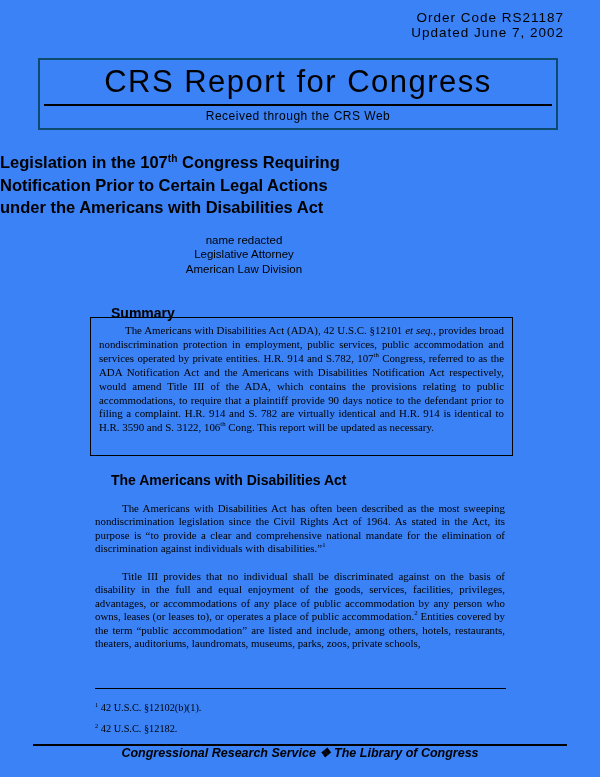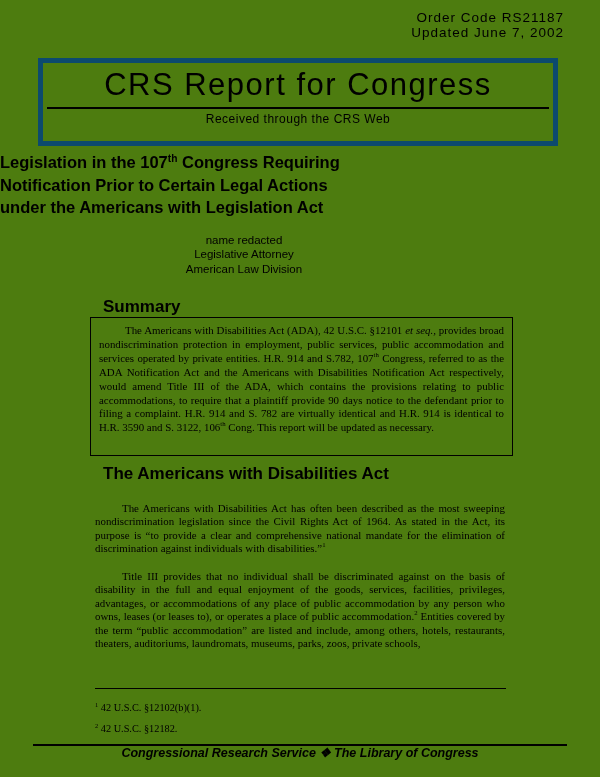--- a/index.html
+++ b/index.html
@@ -1,53 +1,53 @@
 <!DOCTYPE html>
 <html><head>
 <meta charset="utf-8">
 <style>
   html,body { margin:0; padding:0; background:#e8e8e8; }
   .page {
     position:relative; width:600px; height:777px; margin:0 auto;
-    background:#4d7c0f; color:#000;
+    background:#3b82f6; color:#000;
     font-family:"Liberation Serif", serif;
     overflow:hidden;
   }
   sup { font-size:0.62em; vertical-align:super; line-height:0; }
 
   .order-block {
     position:absolute; top:10px; right:36px; text-align:right;
     font-family:"Liberation Sans", sans-serif;
     font-size:13.5px; line-height:15px; letter-spacing:1px;
   }
 
   .header-box {
-    position:absolute; left:38px; top:58px; width:520px; height:88px;
-    box-sizing:border-box; border:5px solid #0c4a6e; text-align:center;
+    position:absolute; left:38px; top:58px; width:520px; height:72px;
+    box-sizing:border-box; border:2px solid #0c4a6e; text-align:center;
     font-family:"Liberation Sans", sans-serif;
   }
   .crs-title { font-size:31px; line-height:44px; letter-spacing:1.5px; }
   .crs-rule  { border-top:2px solid #000; margin:0 4px; height:0; }
   .crs-subtitle { font-size:12px; line-height:21px; letter-spacing:0.5px; }
 
   .doc-title {
     position:absolute; top:151px; left:0; width:600px; text-align:left;
     font-family:"Liberation Sans", sans-serif; font-weight:700;
     font-size:16.5px; line-height:22.5px;
   }
 
   .author-block {
     position:absolute; top:233px; left:0; width:488px; text-align:center;
     font-family:"Liberation Sans", sans-serif;
     font-size:11.5px; line-height:14.3px;
   }
 
   .h-sans {
-    position:absolute; left:95px; margin:8px;
-    font-family:"Liberation Sans", sans-serif; font-weight:700; font-size:17px;
+    position:absolute; left:95px; margin:16px;
+    font-family:"Liberation Sans", sans-serif; font-weight:700; font-size:14px;
   }
   .h-summary { top:289px; }
   .h-section { top:456px; }
 
   .summary-box {
     position:absolute; top:317px; left:90px; width:423px; height:139px;
     box-sizing:border-box; border:1.5px solid #000; padding:6px 8px 0 8px;
   }
   .summary-box p {
     margin:0; font-size:10.9px; line-height:13.9px;
@@ -93,21 +93,21 @@
 
   <div class="header-box">
     <div class="crs-title">CRS Report for Congress</div>
     <div class="crs-rule"></div>
     <div class="crs-subtitle">Received through the CRS Web</div>
   </div>
 
   <div class="doc-title">
     <div><span>Legislation in the 107</span><sup>th</sup><span> Congress Requiring</span></div>
     <div>Notification Prior to Certain Legal Actions</div>
-    <div>under the Americans with Legislation Act</div>
+    <div>under the Americans with Disabilities Act</div>
   </div>
 
   <div class="author-block">
     <div>name redacted</div>
     <div>Legislative Attorney</div>
     <div>American Law Division</div>
   </div>
 
   <h2 class="h-sans h-summary">Summary</h2>
 

